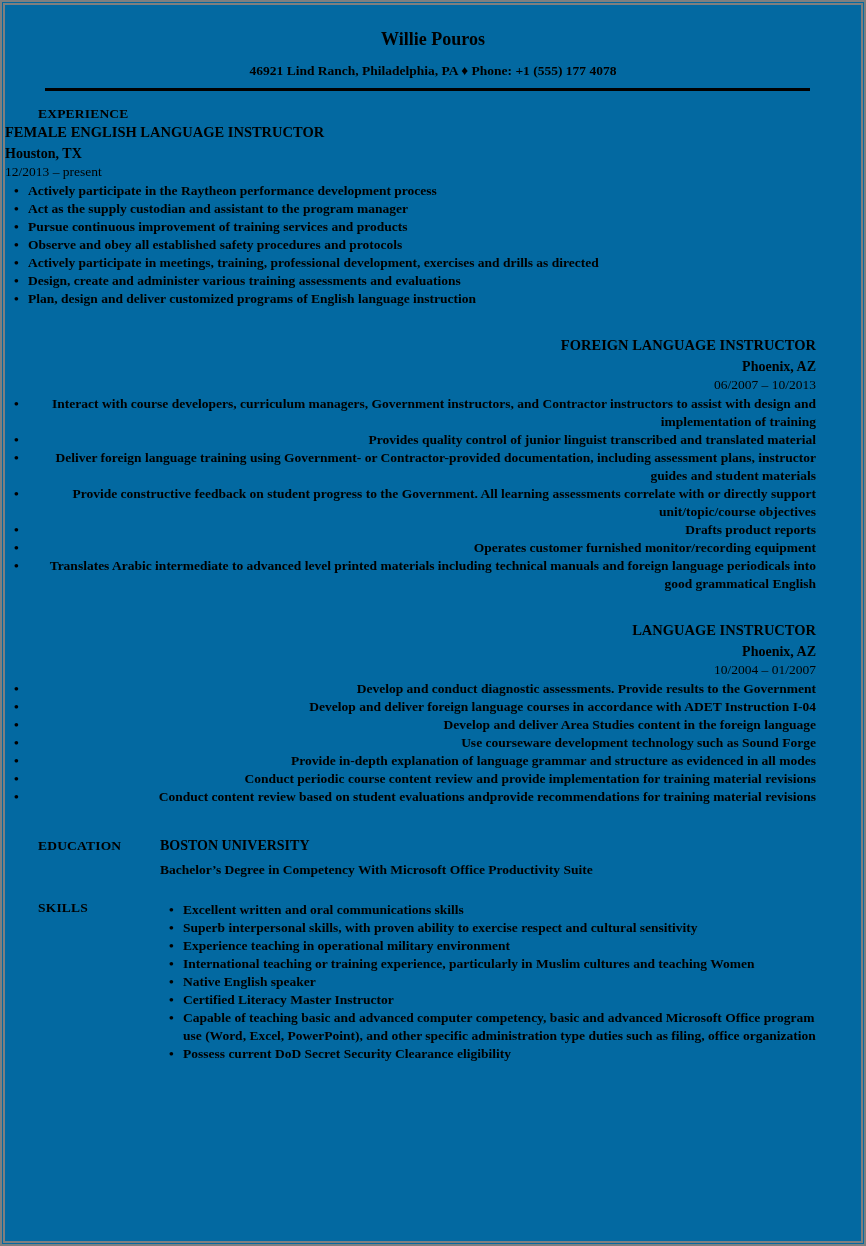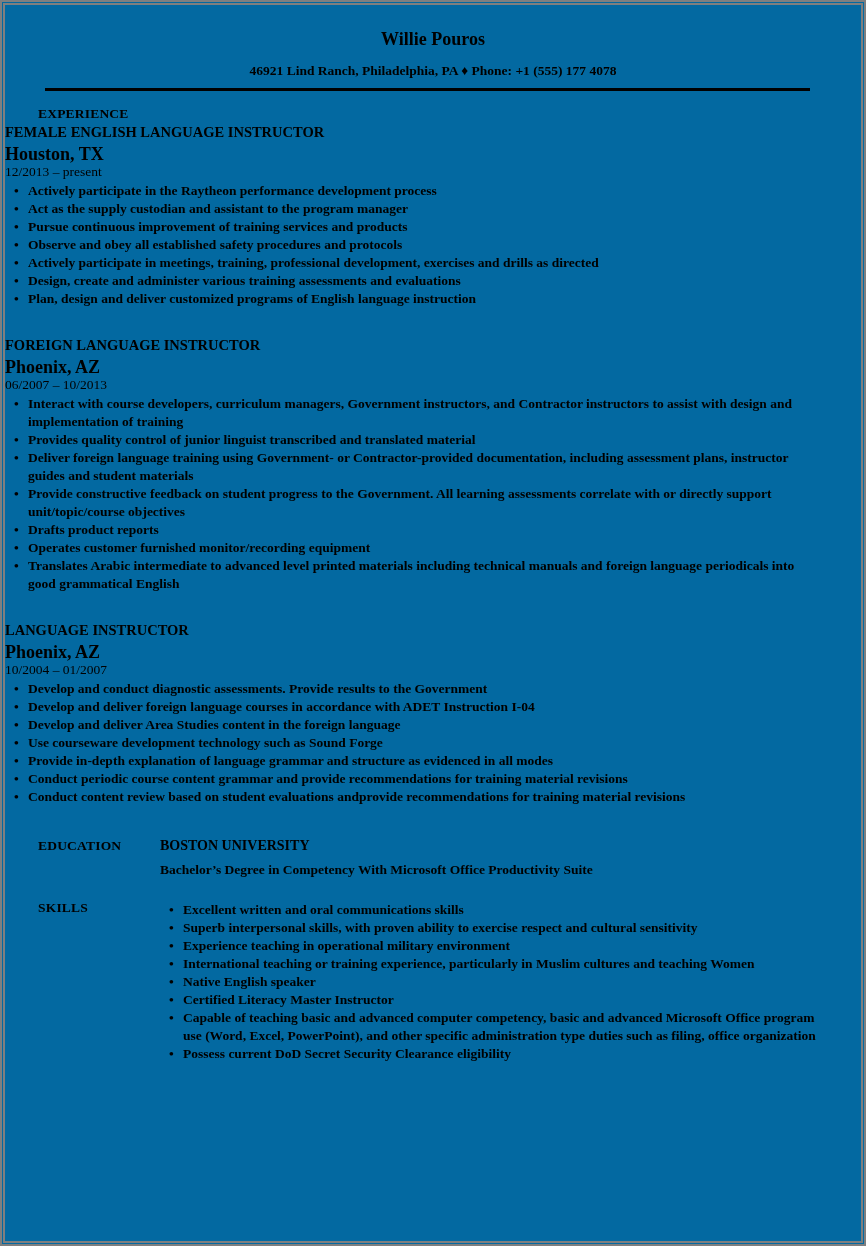--- a/index.html
+++ b/index.html
@@ -59,30 +59,30 @@
   }
   .sec-body {
     flex: 1 1 auto;
     padding-right: 45px;
   }
   .sec-experience { margin-top: 14px; flex-direction: column; }
   .sec-education  { margin-top: 31px; font-family: Liberation Serif, serif; }
   .sec-skills     { margin-top: 20px; }
 
   
-  .job + .job { margin-top: 28px; }
+  .job + .job { margin-top: 28px; text-align: right; }
   .job-title {
     margin: 0;
     font-size: 14.5px;
     line-height: 18px;
     font-weight: bold;
   }
   .job-location {
     margin-top: 4px;
-    font-size: 18px;
+    font-size: 14px;
     line-height: 18px;
     font-weight: bold;
   }
   .job-dates {
     font-size: 13.5px;
     line-height: 17px;
   }
   
   ul.bullets {
     list-style: none;
@@ -164,21 +164,21 @@
       <article class="job">
         <h2 class="job-title">LANGUAGE INSTRUCTOR</h2>
         <div class="job-location">Phoenix, AZ</div>
         <div class="job-dates">10/2004 – 01/2007</div>
         <ul class="bullets">
             <li>Develop and conduct diagnostic assessments. Provide results to the Government</li>
             <li>Develop and deliver foreign language courses in accordance with ADET Instruction I-04</li>
             <li>Develop and deliver Area Studies content in the foreign language</li>
             <li>Use courseware development technology such as Sound Forge</li>
             <li>Provide in-depth explanation of language grammar and structure as evidenced in all modes</li>
-            <li>Conduct periodic course content grammar and provide recommendations for training material revisions</li>
+            <li>Conduct periodic course content review and provide implementation for training material revisions</li>
             <li>Conduct content review based on student evaluations andprovide recommendations for training material revisions</li>
           </ul>
       </article>
 
     </div>
   </section>
 
   <section class="sec sec-education">
     <aside class="sec-label">EDUCATION</aside>
     <div class="sec-body">

